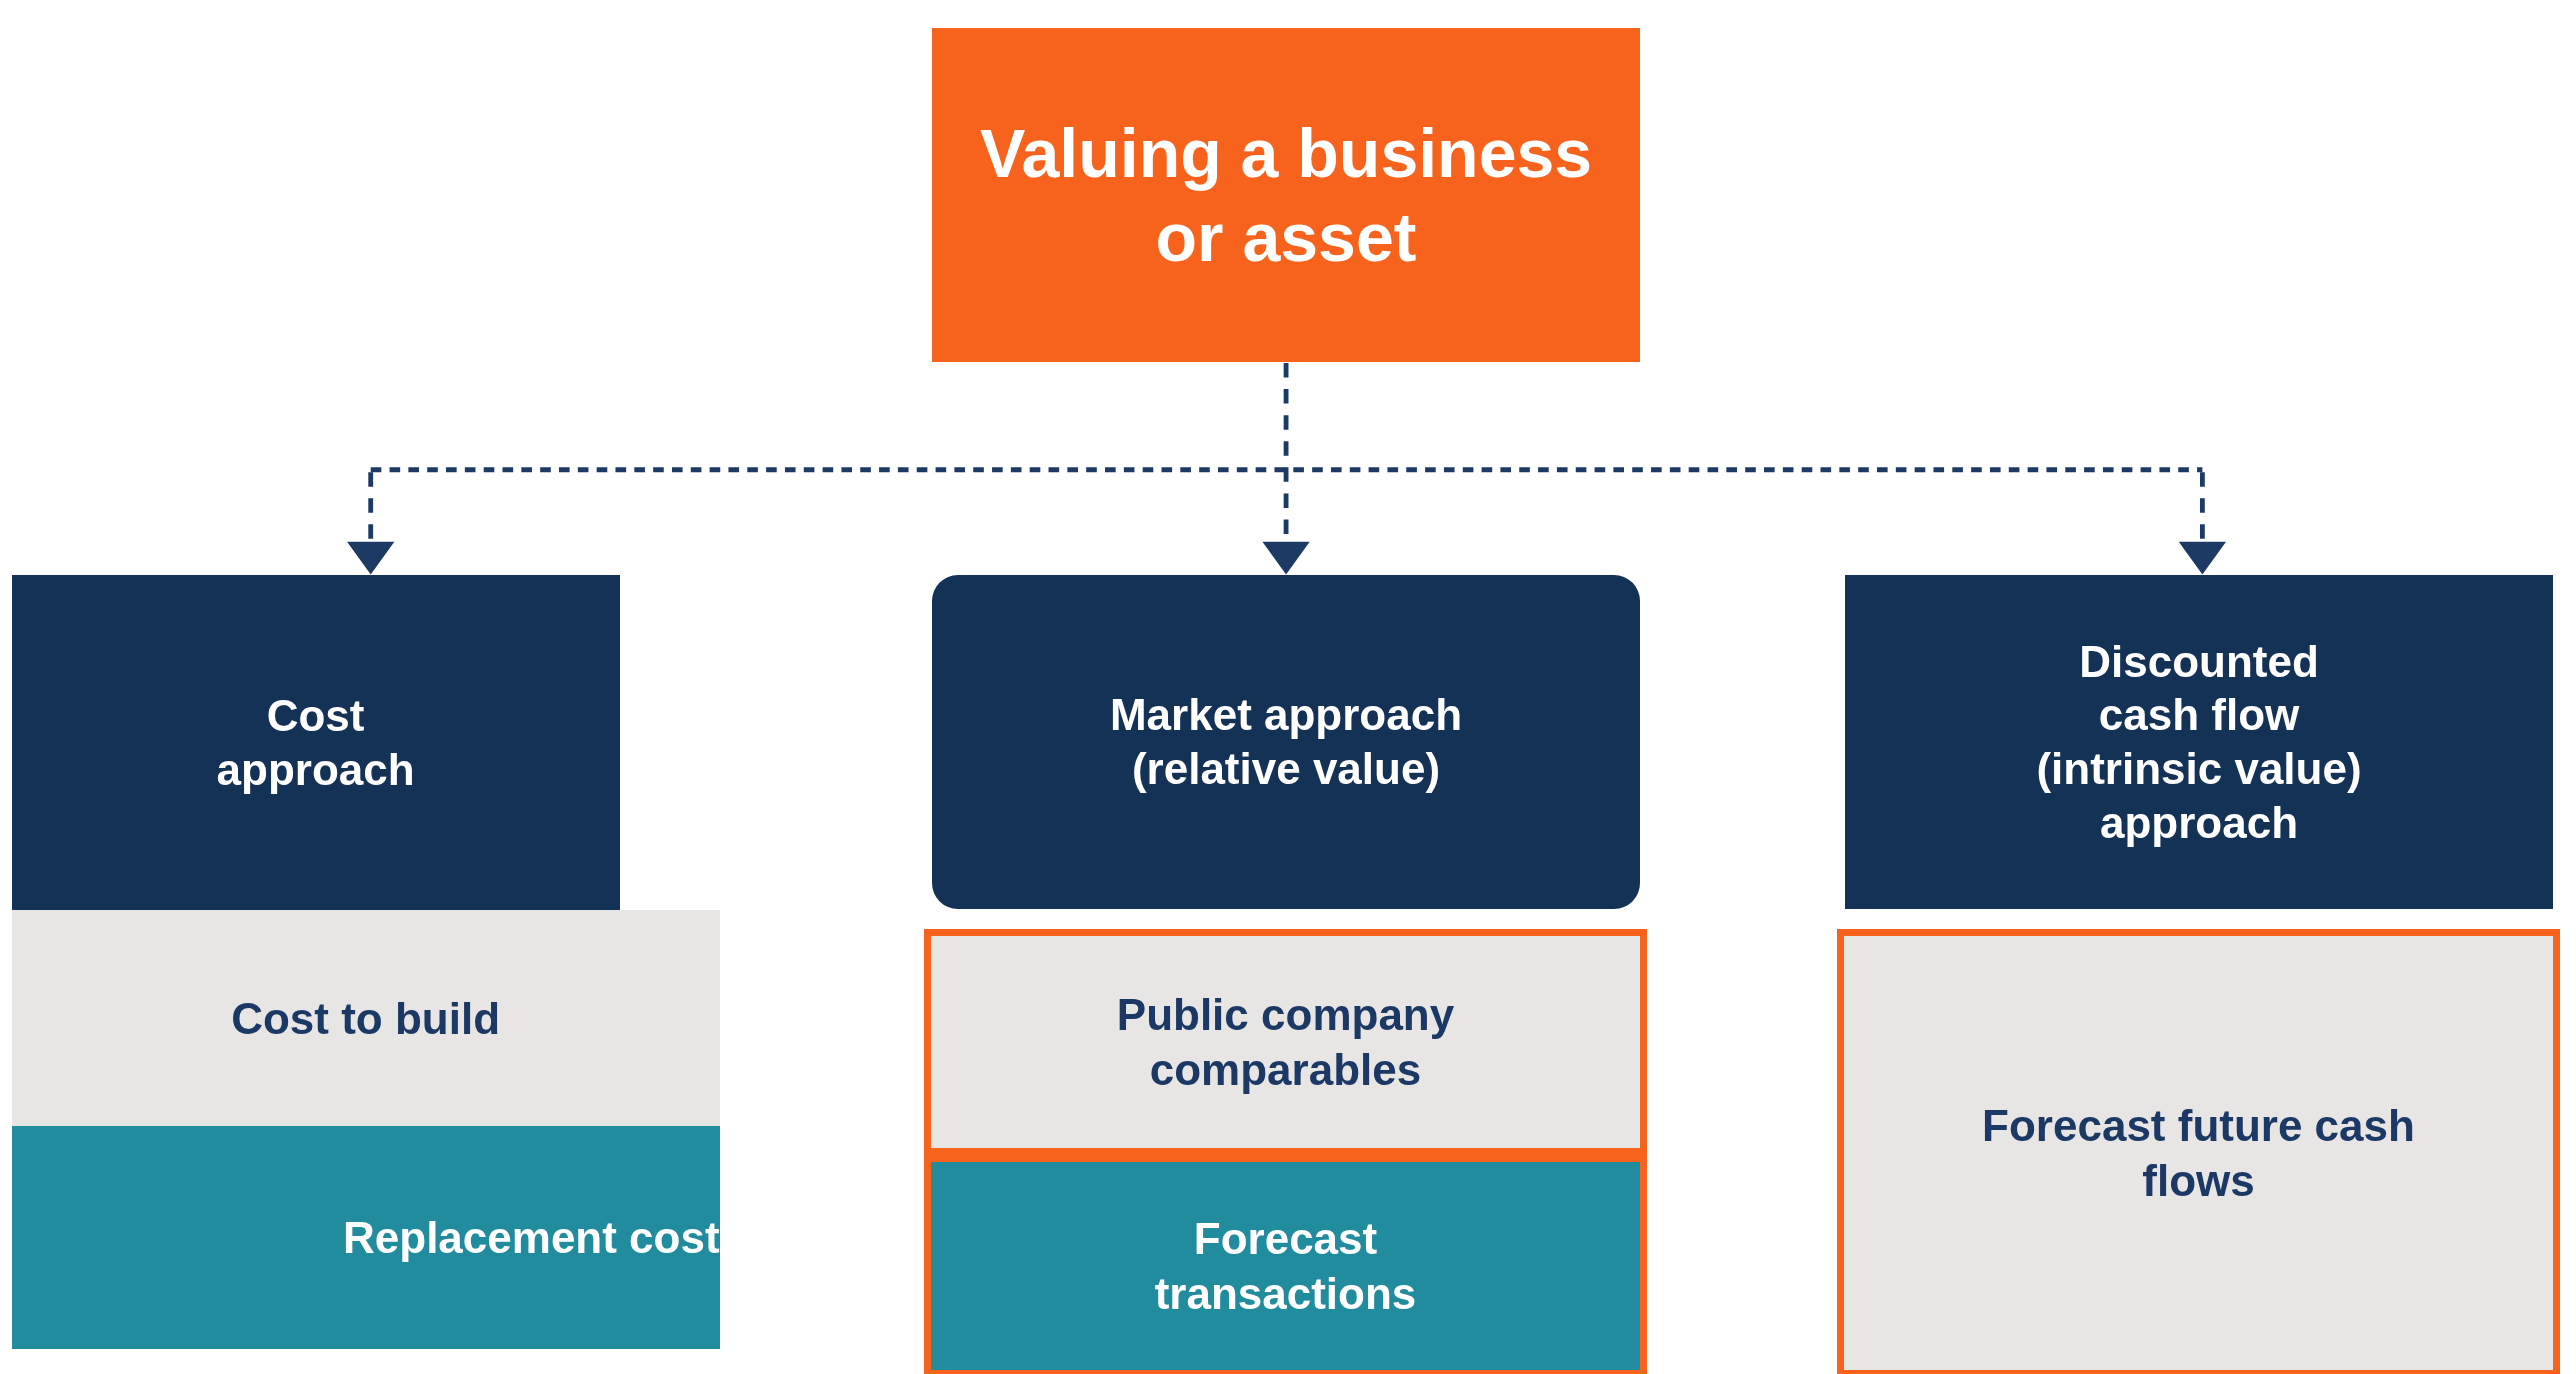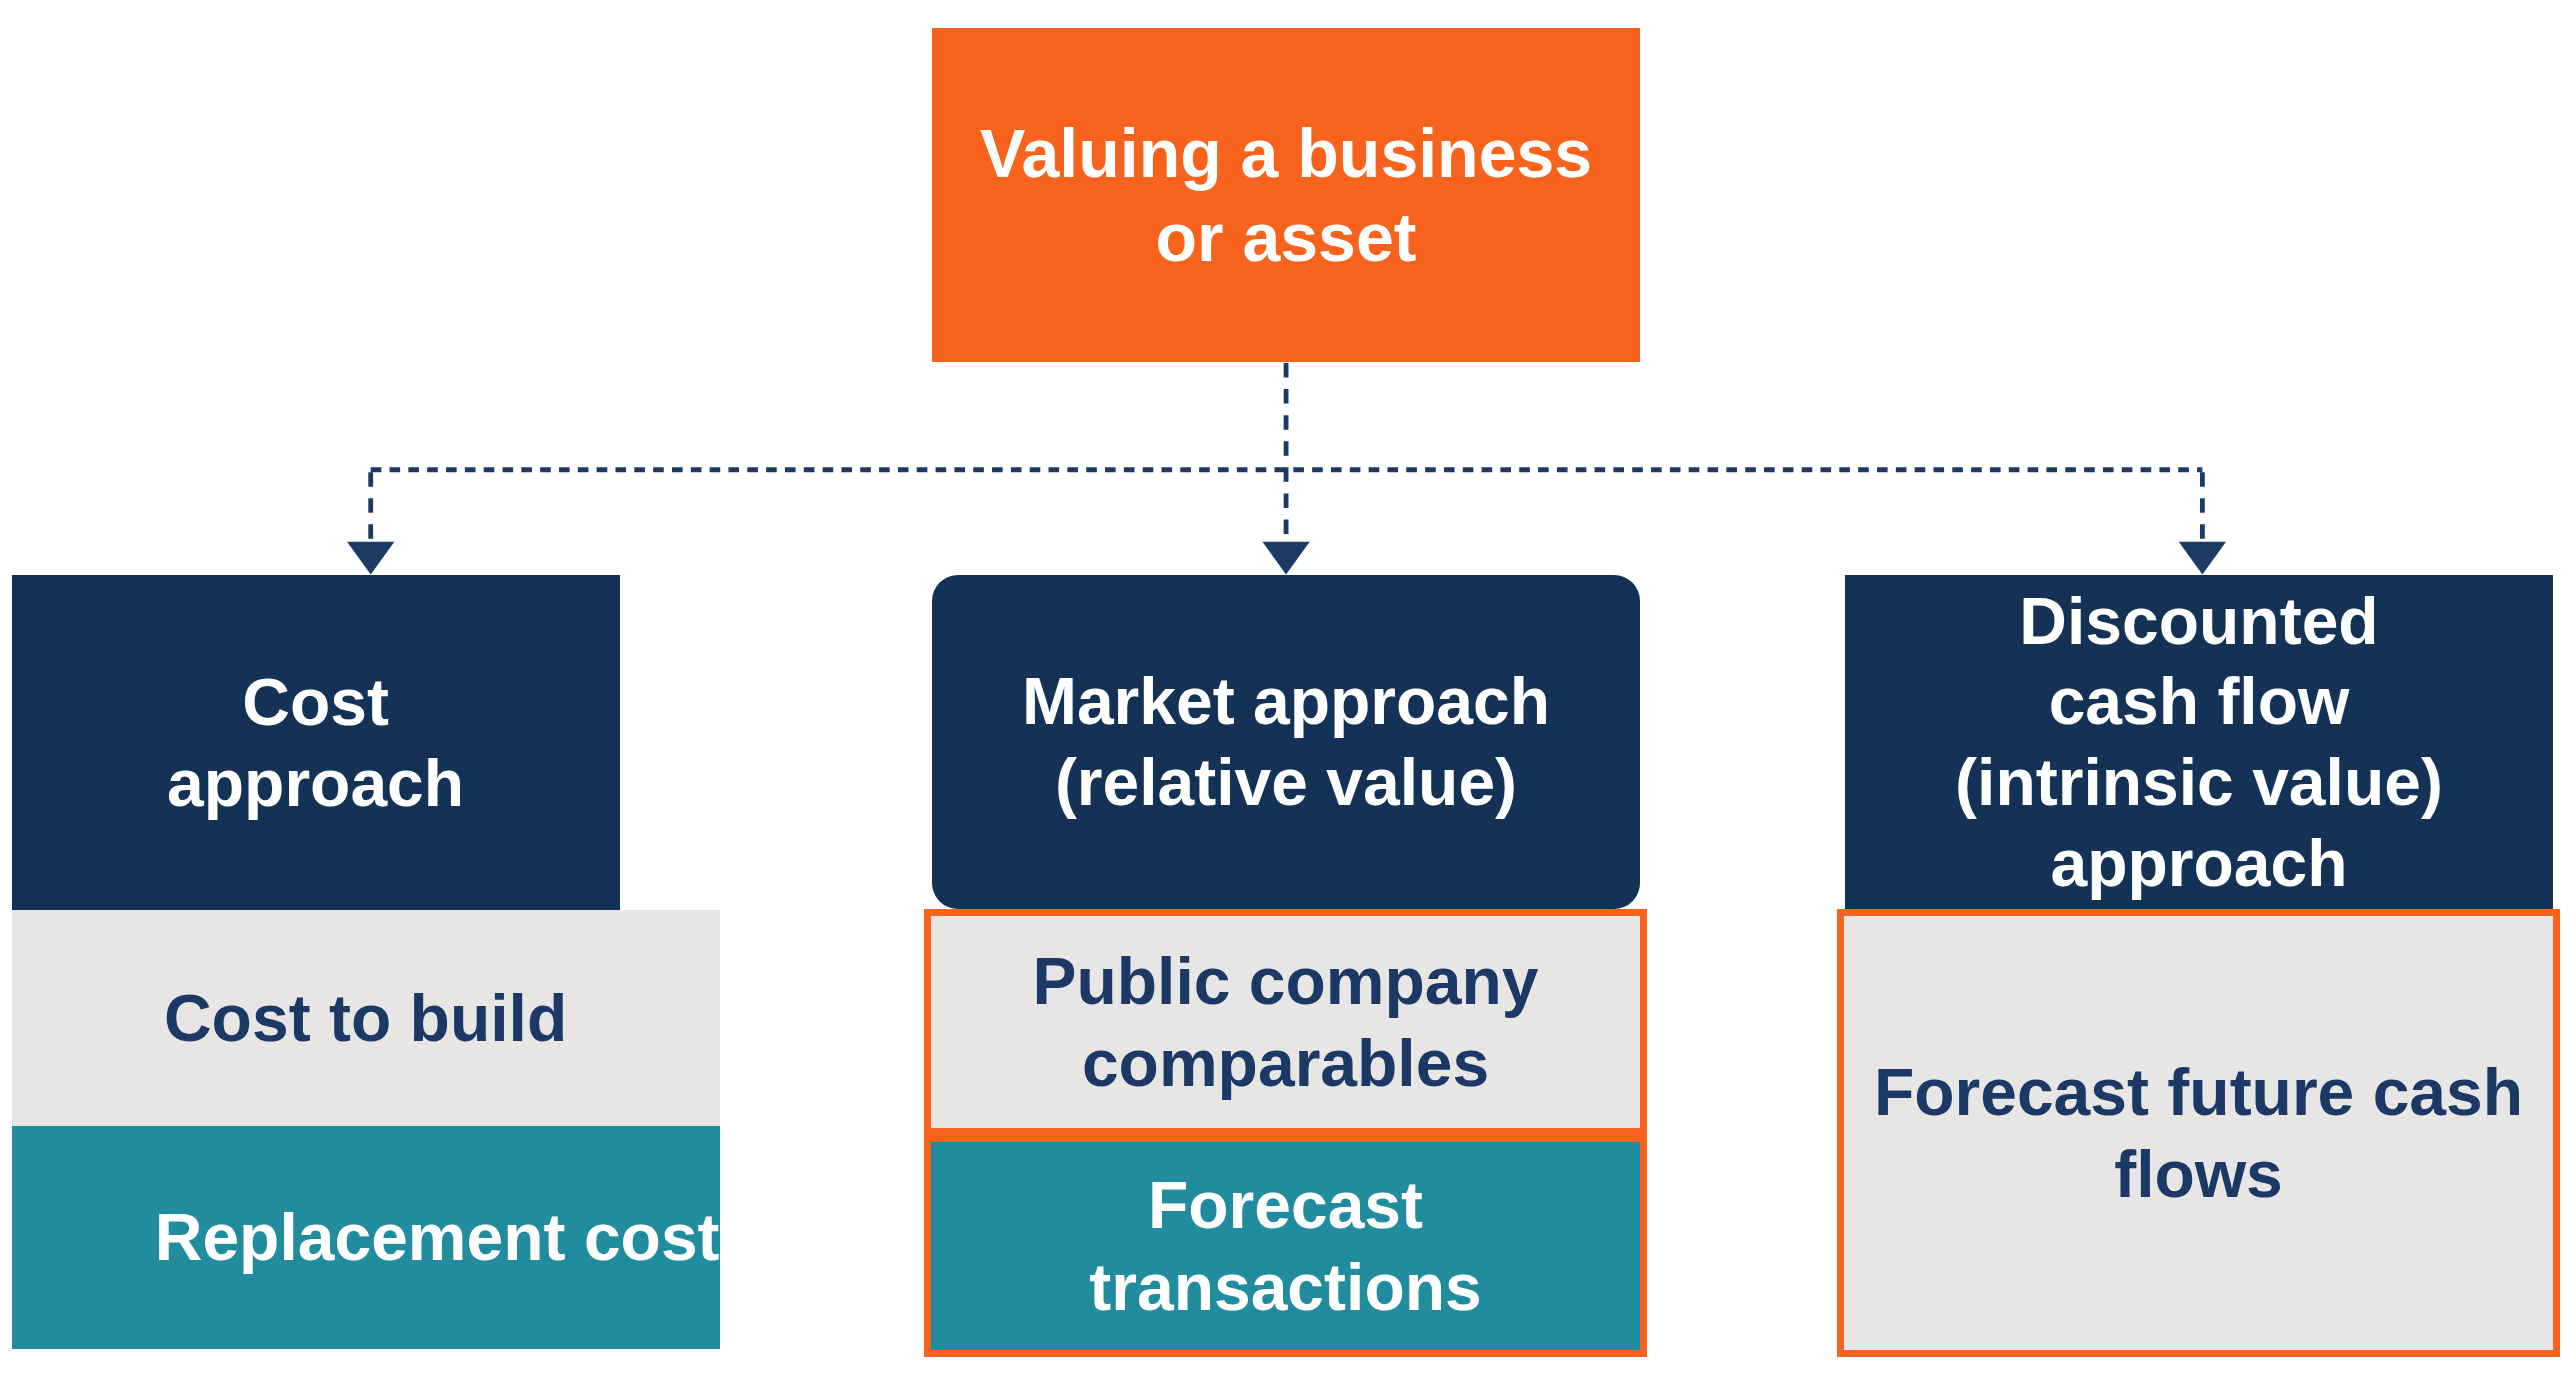--- a/index.html
+++ b/index.html
@@ -20,36 +20,37 @@
     position: absolute;
     display: flex;
     align-items: center;
     justify-content: center;
     text-align: center;
     box-sizing: border-box;
   }
   .label {
     white-space: pre-line;
     font-weight: bold;
-    font-size: 66px;
+    font-size: 44px;
     line-height: 1.25;
     color: #ffffff;
   }
   .title {
     font-size: 68px;
     line-height: 1.24;
   }
   .header-label {
     line-height: 1.22;
   }
   .on-gray {
     color: #1C3966;
   }
   .bordered {
     border: 7.7px solid #F7631C;
+    margin-top: 20px;
   }
   .connector-svg {
     position: absolute;
     left: 0;
     top: 0;
     pointer-events: none;
   }
 </style>
 </head>
 <body>

